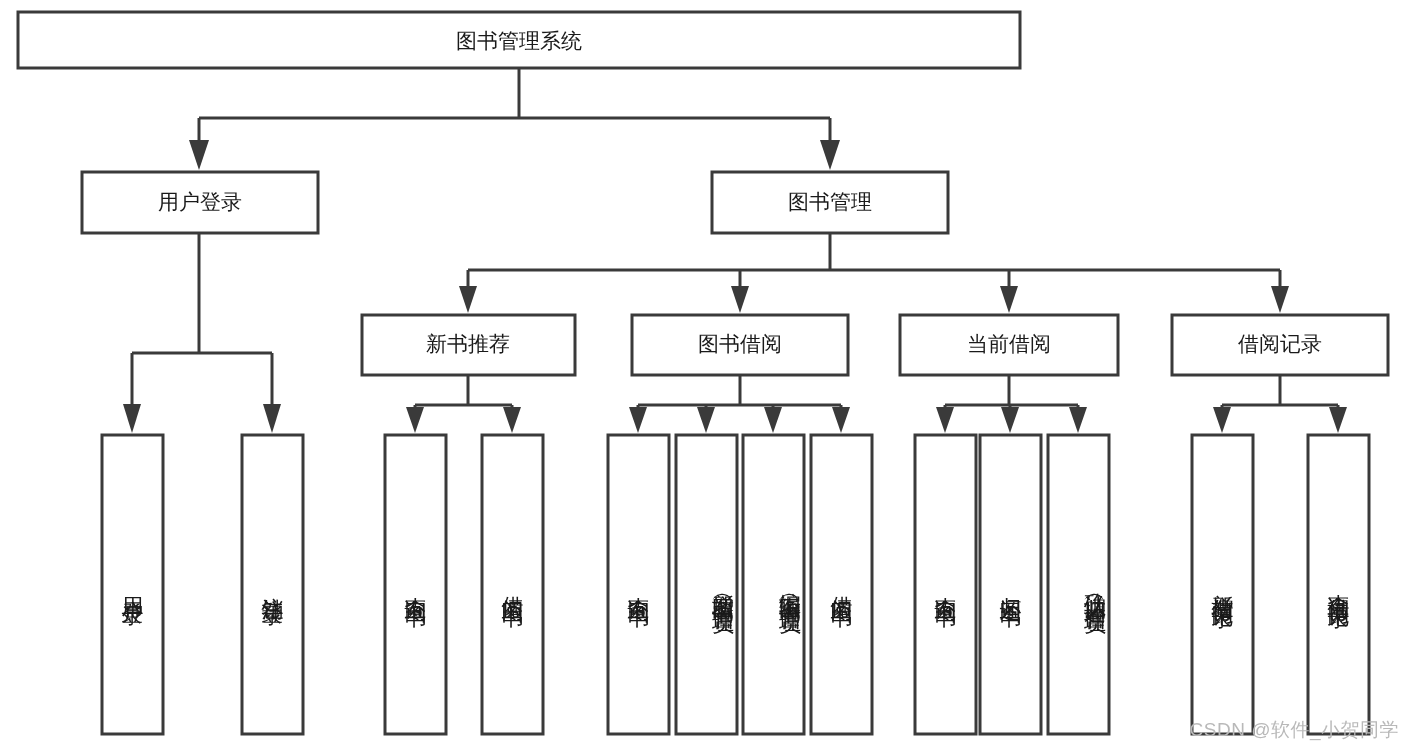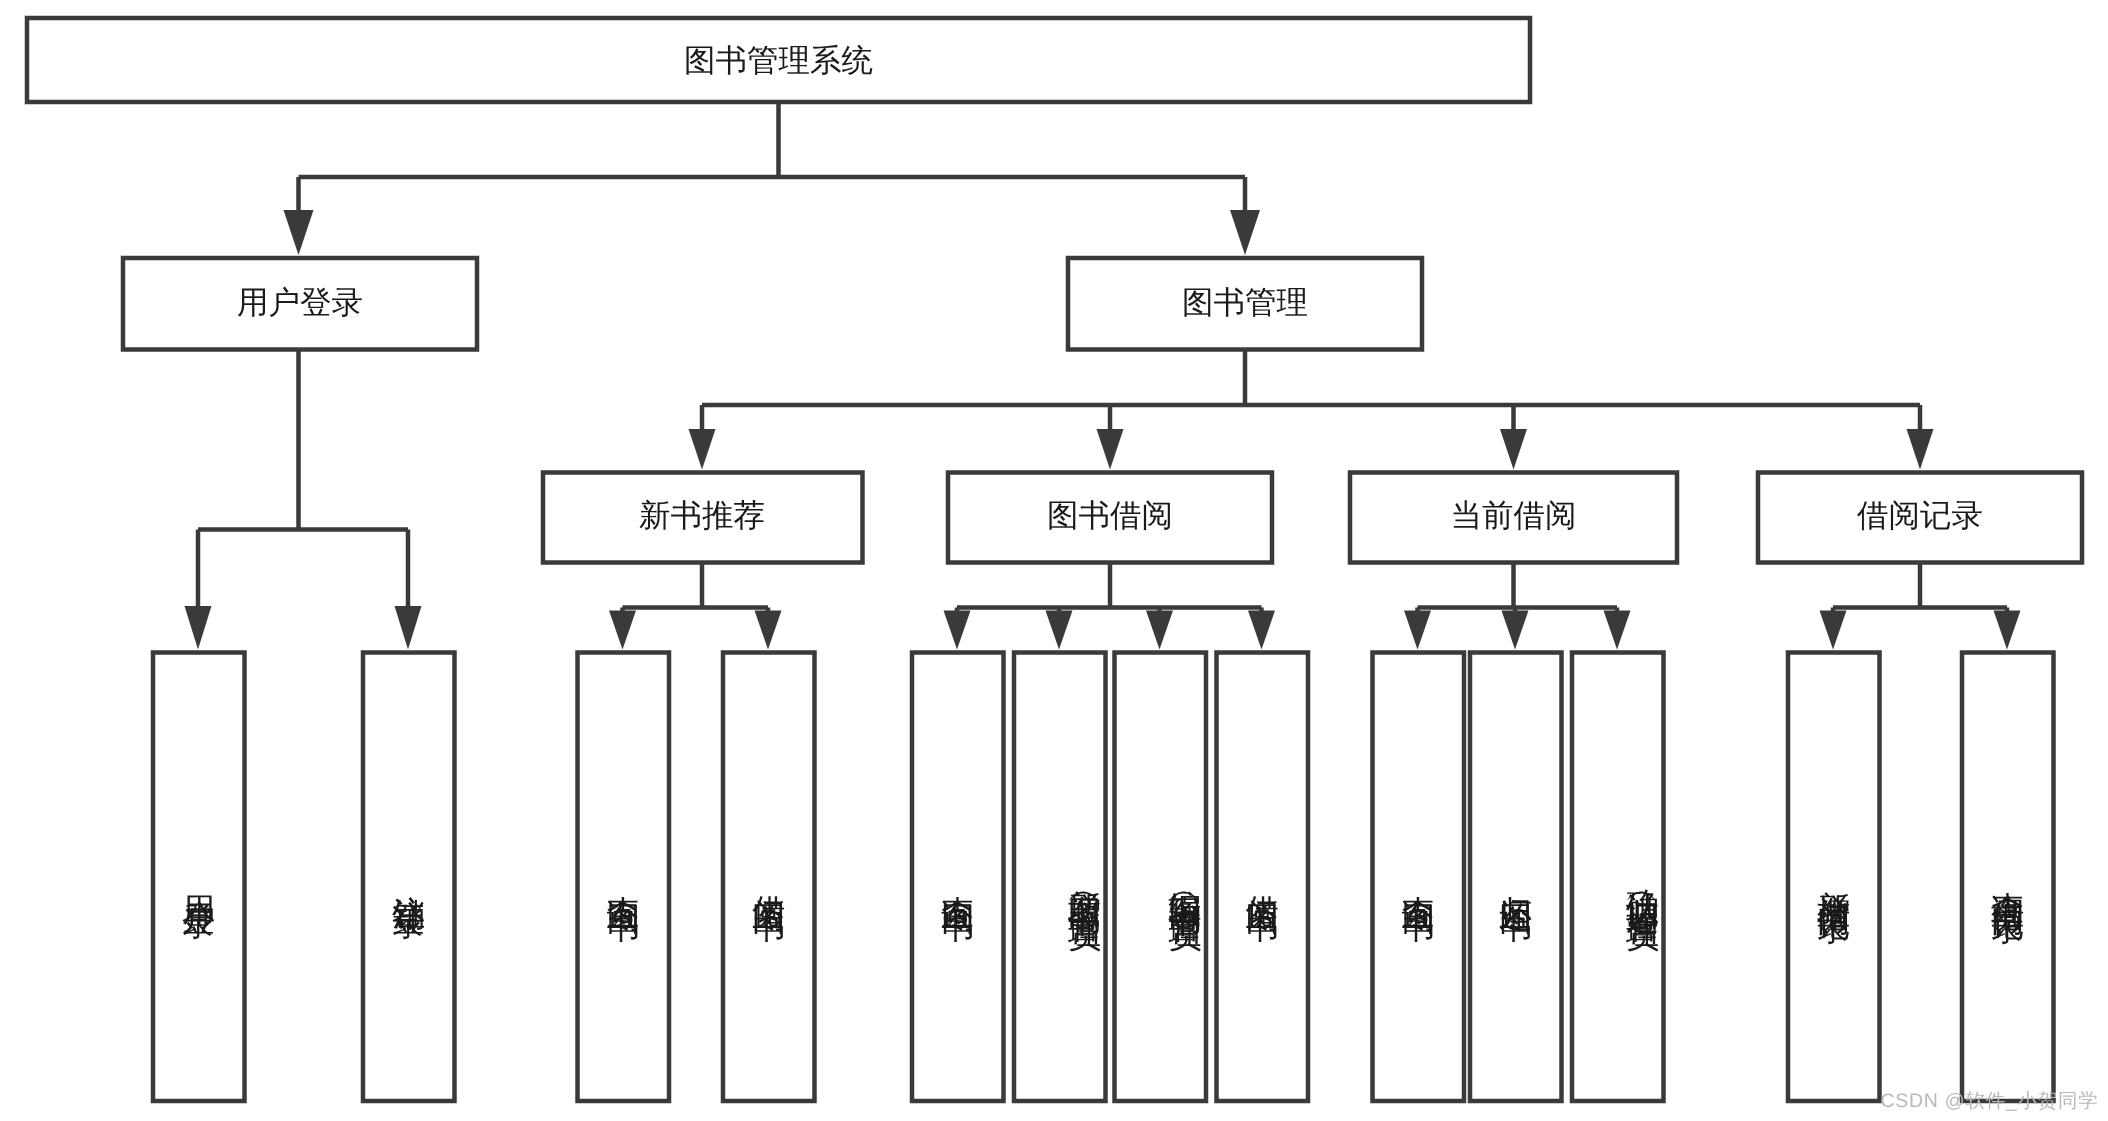--- a/index.html
+++ b/index.html
@@ -61,21 +61,21 @@
     letter-spacing: 3px;
     color: #1a1a1a;
     pointer-events: none;
     white-space: nowrap;
   }
   #watermark {
     position: absolute;
     right: 6px;
     bottom: 4px;
     font-family: "Liberation Sans", "DejaVu Sans", sans-serif;
-    font-size: 13px;
+    font-size: 19px;
     color: #b9b9b9;
     letter-spacing: 0.5px;
     user-select: none;
   }
 </style>
 </head>
 <body>
 
 <div id="diagram-root">
 

